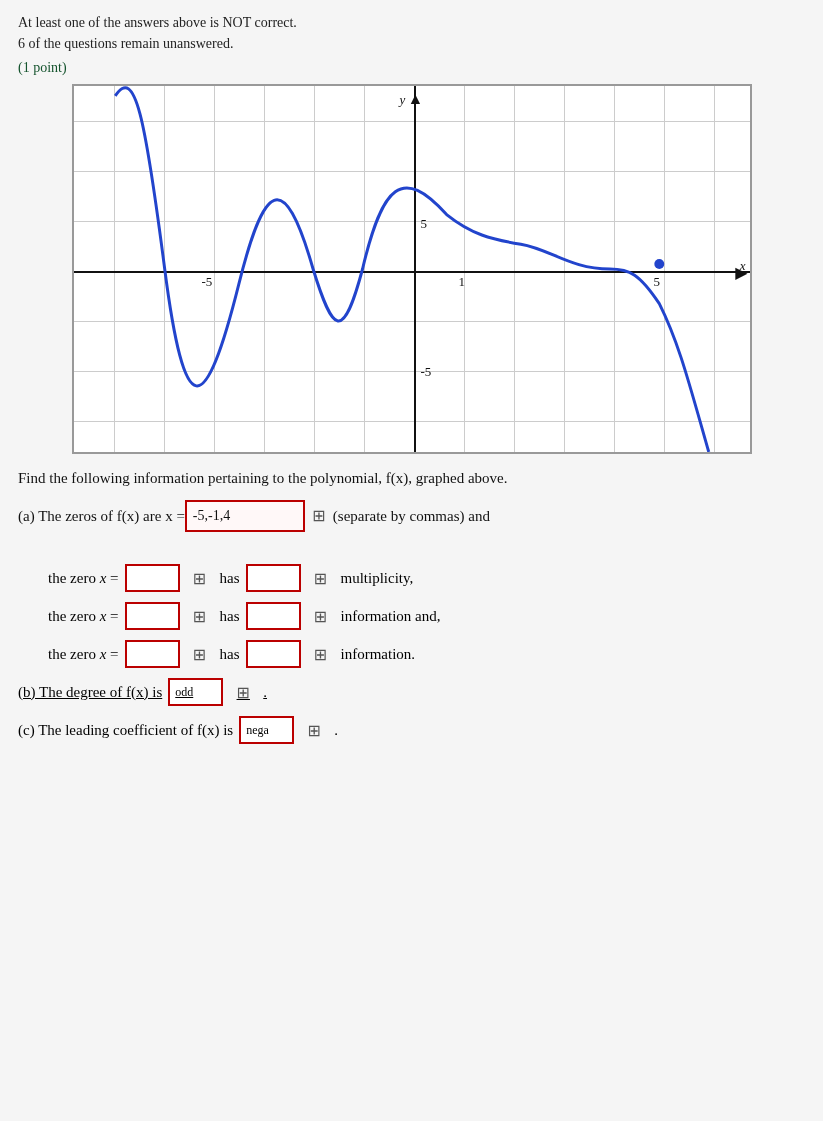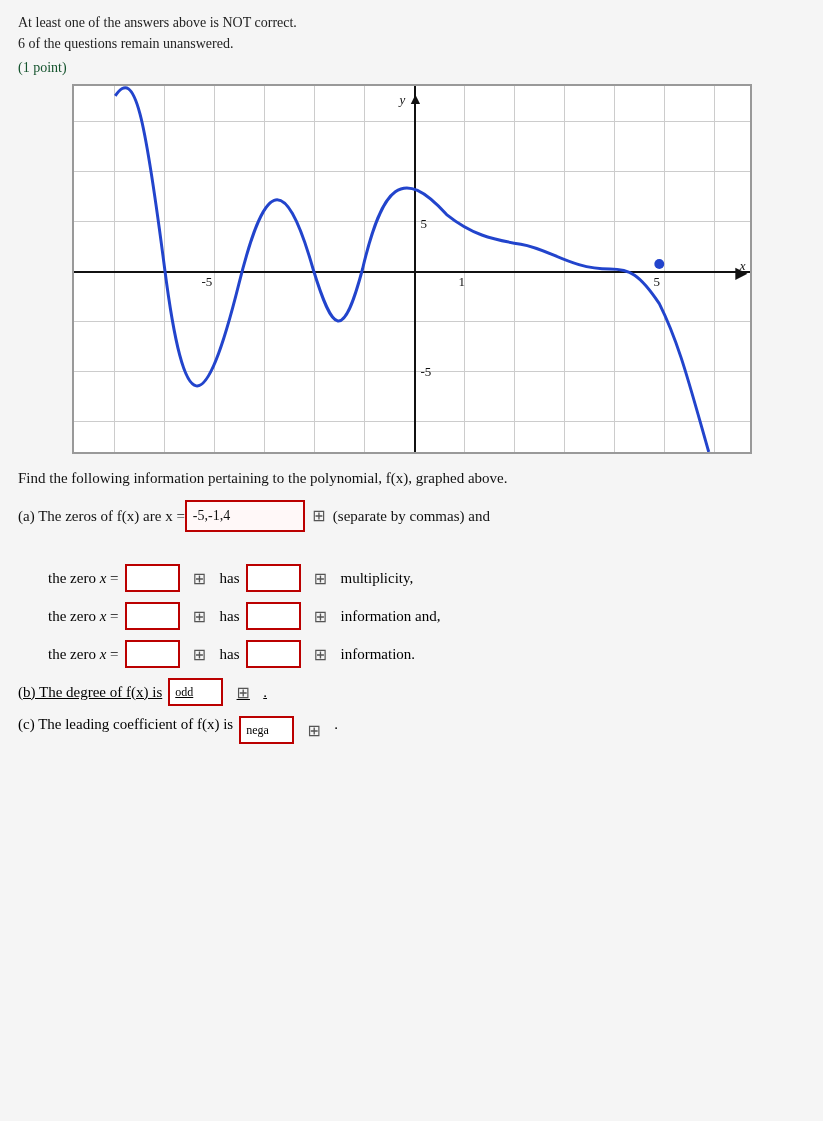--- a/index.html
+++ b/index.html
@@ -137,20 +137,21 @@
       font-size: 15px;
       display: flex;
       align-items: center;
       gap: 6px;
       margin-bottom: 10px;
       text-decoration: underline;
     }
     .leading-row {
       font-size: 15px;
       display: flex;
+      align-items: center;
       gap: 6px;
       margin-bottom: 10px;
     }
     .small-answer-box {
       display: inline-flex;
       align-items: center;
       border: 2px solid #b00;
       background: #fff;
       min-width: 55px;
       height: 24px;

